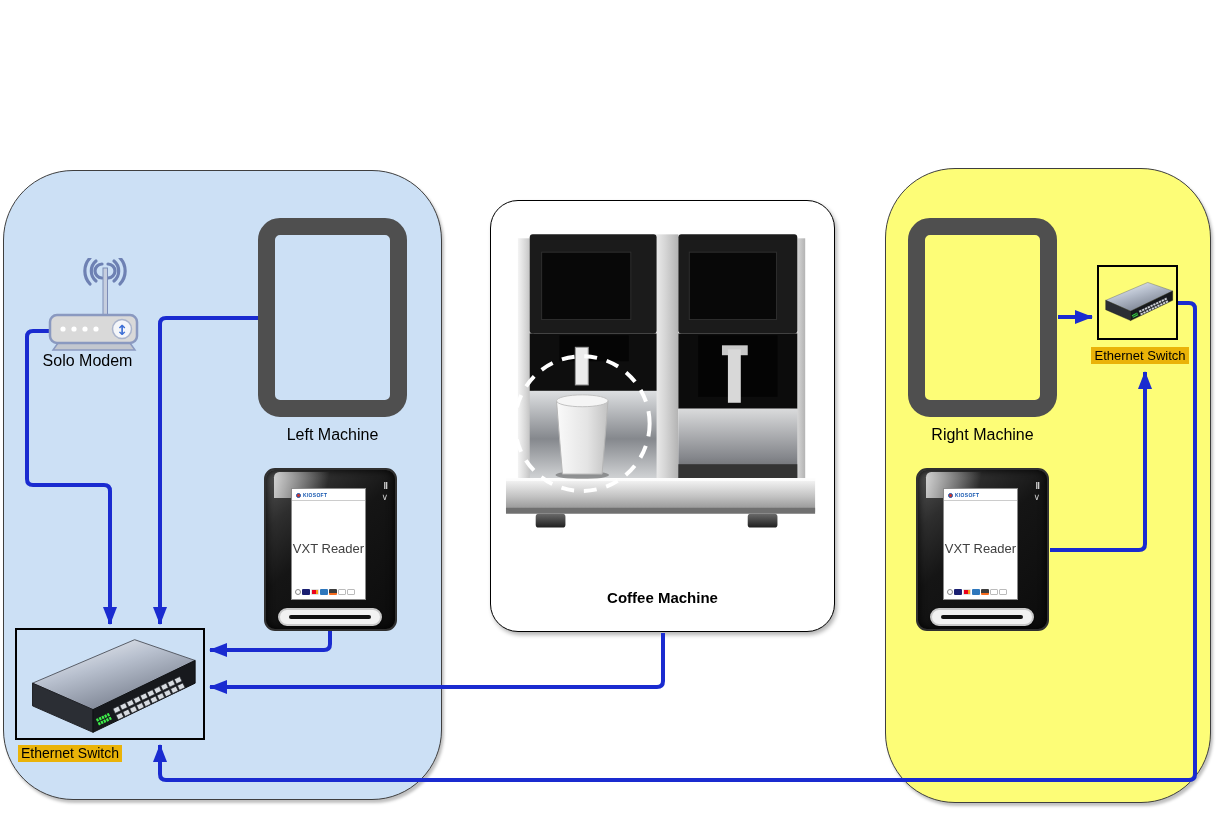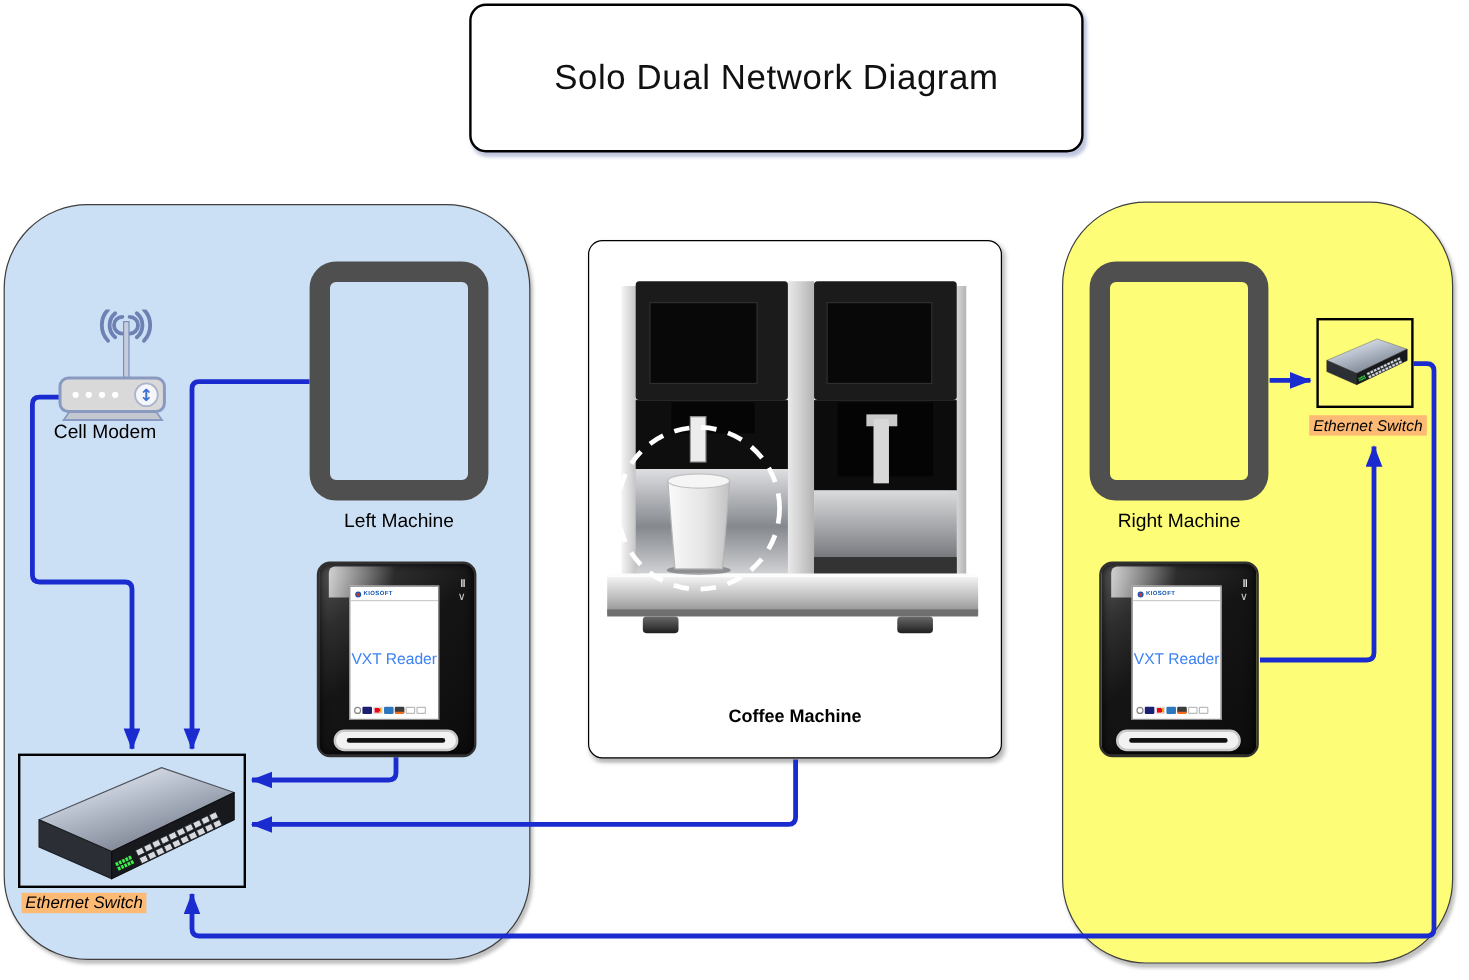--- a/index.html
+++ b/index.html
@@ -22,27 +22,27 @@
     box-shadow:2px 3px 3px rgba(70,90,160,.35);
     display:flex;align-items:center;justify-content:center;z-index:4;
   }
   .title-box .t{font-size:29px;color:#111;letter-spacing:.5px;}
   .zone{border:1px solid var(--zone-border);border-radius:70px;
     box-shadow:2px 3px 3px rgba(0,0,0,.25);z-index:1;}
   .zone.left{left:3px;top:170px;width:439px;height:630px;background:var(--left-zone-fill);}
   .zone.right{left:885px;top:168px;width:326px;height:635px;background:var(--right-zone-fill);}
   .coffee-box{
     left:490px;top:200px;width:345px;height:432px;background:#fff;
-    border:1px solid #000;border-radius:12px;box-shadow:2px 3px 4px rgba(0,0,0,.3);z-index:3;
+    border:1px solid #000;border-radius:28px;box-shadow:2px 3px 4px rgba(0,0,0,.3);z-index:3;
   }
 
   
   .lbl{font-size:16px;color:#000;text-align:center;z-index:12;}
   .lbl-bold{font-weight:bold;font-size:15px;}
-  .chip-lbl{display:inline-block;background:#fdba74;padding:0 3px;font-size:14px;line-height:17px;font-style:italic;}
+  .chip-lbl{display:inline-block;background:#eab308;padding:0 3px;font-size:14px;line-height:17px;}
 
   
   .tablet{border:17px solid var(--tablet-frame);border-radius:22px;background:transparent;z-index:10;}
 
   
   svg.connectors{position:absolute;inset:0;width:1224px;height:817px;z-index:6;
     color:var(--connector-blue);pointer-events:none;}
   svg.connectors path.wire{fill:none;stroke:currentColor;stroke-width:4;stroke-linejoin:round;}
 
   
@@ -56,21 +56,21 @@
   .reader .sheen{position:absolute;left:10px;top:4px;width:70px;height:26px;
     background:linear-gradient(100deg,rgba(255,255,255,.75),rgba(255,255,255,0) 75%);
     border-radius:8px 0 40px 0;}
   .reader .screen{position:absolute;left:27px;top:20px;width:75px;height:112px;
     background:#fff;border:1px solid #8a8a8a;}
   .reader .logo-row{position:absolute;left:4px;top:3px;display:flex;align-items:center;gap:2px;}
   .reader .logo-dot{width:5px;height:5px;border-radius:50%;background:#d0342c;border:1px solid #1557b0;}
   .reader .logo-text{font-size:5px;font-weight:bold;color:#1557b0;letter-spacing:.3px;}
   .reader .logo-rule{position:absolute;left:0;top:11px;width:100%;border-top:1px solid #ccc;}
   .reader .screen-label{position:absolute;left:0;top:52px;width:100%;text-align:center;
-    font-size:13px;color:#3b82f6;}
+    font-size:13px;color:#404040;}
   .reader .pay-row{position:absolute;left:3px;bottom:4px;display:flex;gap:1px;align-items:center;}
   .reader .pay{width:8px;height:6px;border-radius:1px;}
   .reader .pay.contactless{width:6px;height:6px;border-radius:50%;background:#fff;border:1px solid #888;}
   .reader .pay.visa{background:#1a1f71;}
   .reader .pay.mc{background:radial-gradient(circle at 30% 50%,#eb001b 55%,transparent 56%),radial-gradient(circle at 70% 50%,#f79e1b 55%,transparent 56%),#fff;border:1px solid #ddd;}
   .reader .pay.amex{background:#2e77bc;}
   .reader .pay.disc{background:#3c3c3c;border-bottom:2px solid #f76b1c;}
   .reader .pay.apay{background:#fff;border:1px solid #bbb;}
   .reader .pay.gpay{background:#fff;border:1px solid #bbb;}
   .reader .pause{position:absolute;right:9px;top:14px;color:#e8e8e8;font-size:9px;line-height:8px;font-weight:bold;}
@@ -159,23 +159,20 @@
           <rect x="0" y="4.4" width="2.3" height="3.2"></rect>
             <rect x="3.2" y="4.4" width="2.3" height="3.2"></rect>
           <rect x="6.4" y="4.4" width="2.3" height="3.2"></rect>
             <rect x="9.6" y="4.4" width="2.3" height="3.2"></rect>
           <rect x="12.8" y="4.4" width="2.3" height="3.2"></rect>
         </g>
       </g>
     </defs>
   </svg>
 
-  <div class="abs title-box">
-    <div class="t">Solo Dual Network Diagram</div>
-  </div>
 
   <div class="abs zone left"></div>
   <div class="abs zone right"></div>
 
   <svg class="connectors" viewBox="0 0 1224 817">
     <defs>
       <marker id="arrow" markerUnits="userSpaceOnUse" markerWidth="20" markerHeight="16" refX="17" refY="7" orient="auto">
         <path d="M0 0 L18 7 L0 14 Z" fill="currentColor"></path>
       </marker>
     </defs>
@@ -200,21 +197,21 @@
     <rect x="83" y="10" width="4.5" height="49" fill="#c6cede" stroke="#7d8db8" stroke-width="1"></rect>
     <path d="M38 85 L110 85 L115 92 L33 92 Z" fill="#c3c7cf" stroke="#8a99c0" stroke-width="1.5"></path>
     <rect x="30" y="57" width="87" height="28" rx="7" fill="#d9d9d9" stroke="#8a99c0" stroke-width="2.5"></rect>
     <circle cx="43" cy="71" r="2.6" fill="#fff"></circle>
       <circle cx="54" cy="71" r="2.6" fill="#fff"></circle>
     <circle cx="65" cy="71" r="2.6" fill="#fff"></circle>
       <circle cx="76" cy="71" r="2.6" fill="#fff"></circle>
     <circle cx="102" cy="71" r="9.5" fill="#f4f6fa" stroke="#aab4cc" stroke-width="1.5"></circle>
     <text x="102" y="76.5" text-anchor="middle" font-size="14" font-weight="bold" fill="#3d6fd6" font-family="DejaVu Sans, sans-serif">↕</text>
   </svg>
-  <div class="abs lbl" style="left:20px;top:352px;width:135px">Cell Modem</div>
+  <div class="abs lbl" style="left:20px;top:352px;width:135px">Solo Modem</div>
 
   <div class="abs tablet" style="left:258px;top:218px;width:149px;height:199px"></div>
   <div class="abs lbl" style="left:258px;top:426px;width:149px">Left Machine</div>
 
   <div class="abs reader" style="left:264px;top:468px">
     <div class="body"></div>
     <div class="sheen"></div>
     <div class="screen">
       <div class="logo-row">
         <span class="logo-dot"></span>

